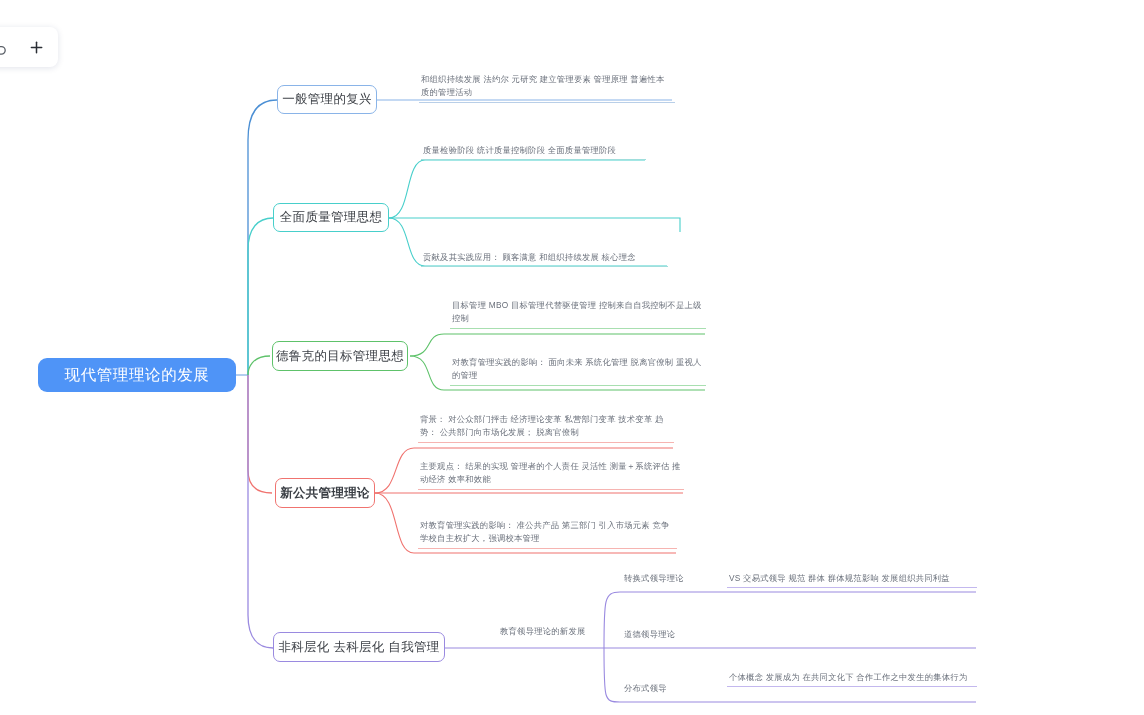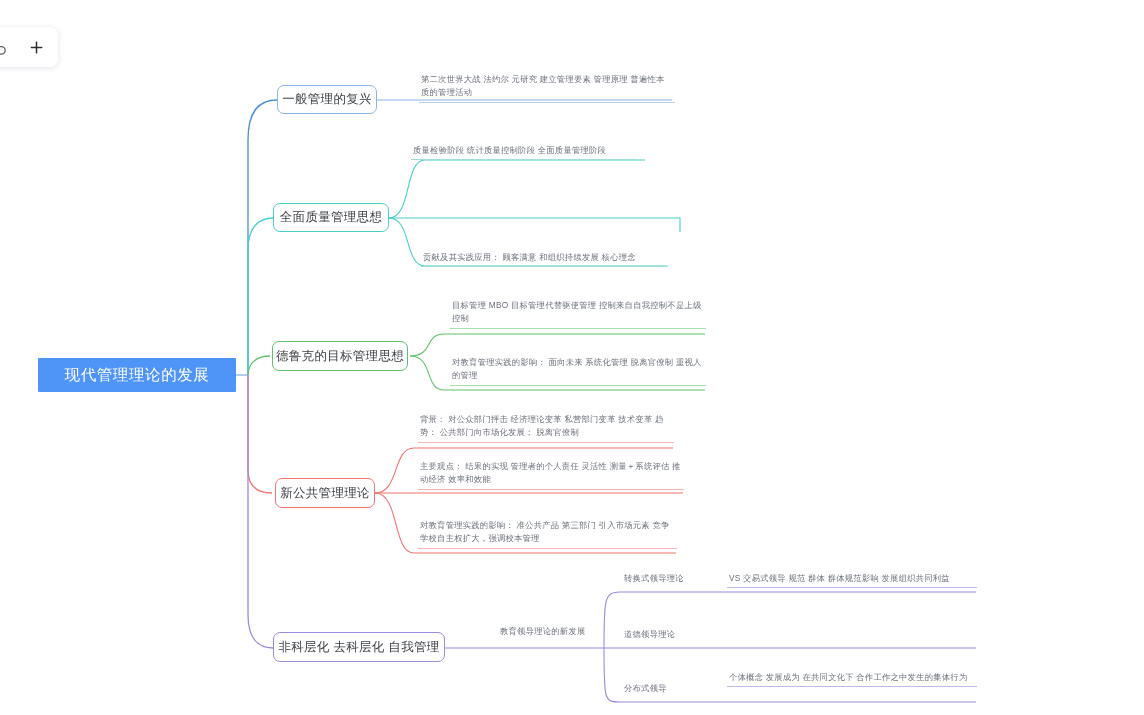--- a/index.html
+++ b/index.html
@@ -41,36 +41,36 @@
     display:flex;align-items:center;justify-content:center;
     border-radius:7px;
     white-space:nowrap;
     z-index:6;
   }
   .node-root{
     background:#4f94f7;
     color:#ffffff;
     font-size:15.5px;
     letter-spacing:.6px;
-    border-radius:1px;
+    border-radius:9px;
     padding:8px 16px;
     box-shadow:none;
   }
   .node-b{
     background:#ffffff;
     border:1.4px solid #8fb8e8;
     color:#3b3f45;
     font-size:12.5px;
     letter-spacing:.3px;
     padding:10px 12px;
   }
   .b1{border-color:#8ab4e8;}
   .b2{border-color:#48cfcb;}
   .b3{border-color:#5ec26a;}
-  .b4{border-color:#f0736f;}
+  .b4{border-color:#f0736f;font-weight:bold;}
   .b5{border-color:#9a8ae0;}
 
   
   .leaf{
     position:absolute;
     box-sizing:border-box;
     font-size:8.3px;
     line-height:1.62;
     color:#6a707b;
     letter-spacing:.25px;
@@ -146,27 +146,27 @@
   </div>
 
   <div class="node node-root" style="left:38px;top:358px;width:198px;height:34px;">
     <span>现代管理理论的发展</span>
   </div>
 
   <div class="node node-b b1" style="left:277px;top:85px;width:100px;height:29px;">
     <span>一般管理的复兴</span>
   </div>
   <div class="leaf" style="left:419px;top:73px;width:256px;border-bottom:1px solid #b9cfe8;">
-    <span class="txt">第二次世界大战  法约尔  元研究  建立管理要素  管理原理  普遍性本质的管理活动</span>
+    <span class="txt">和组织持续发展  法约尔  元研究  建立管理要素  管理原理  普遍性本质的管理活动</span>
   </div>
 
   <div class="node node-b b2" style="left:273px;top:203px;width:116px;height:29px;">
     <span>全面质量管理思想</span>
   </div>
-  <div class="leaf" style="left:411px;top:144px;width:225px;border-bottom:1px solid #9fdedc;">
+  <div class="leaf" style="left:421px;top:144px;width:225px;border-bottom:1px solid #9fdedc;">
     <span class="txt">质量检验阶段  统计质量控制阶段  全面质量管理阶段</span>
   </div>
   <div class="leaf" style="left:421px;top:251px;width:247px;border-bottom:1px solid #9fdedc;">
     <span class="txt">贡献及其实践应用： 顾客满意 和组织持续发展  核心理念</span>
   </div>
 
   <div class="node node-b b3" style="left:272px;top:341px;width:136px;height:30px;">
     <span>德鲁克的目标管理思想</span>
   </div>
   <div class="leaf" style="left:450px;top:299px;width:256px;border-bottom:1px solid #a8dfb0;">

